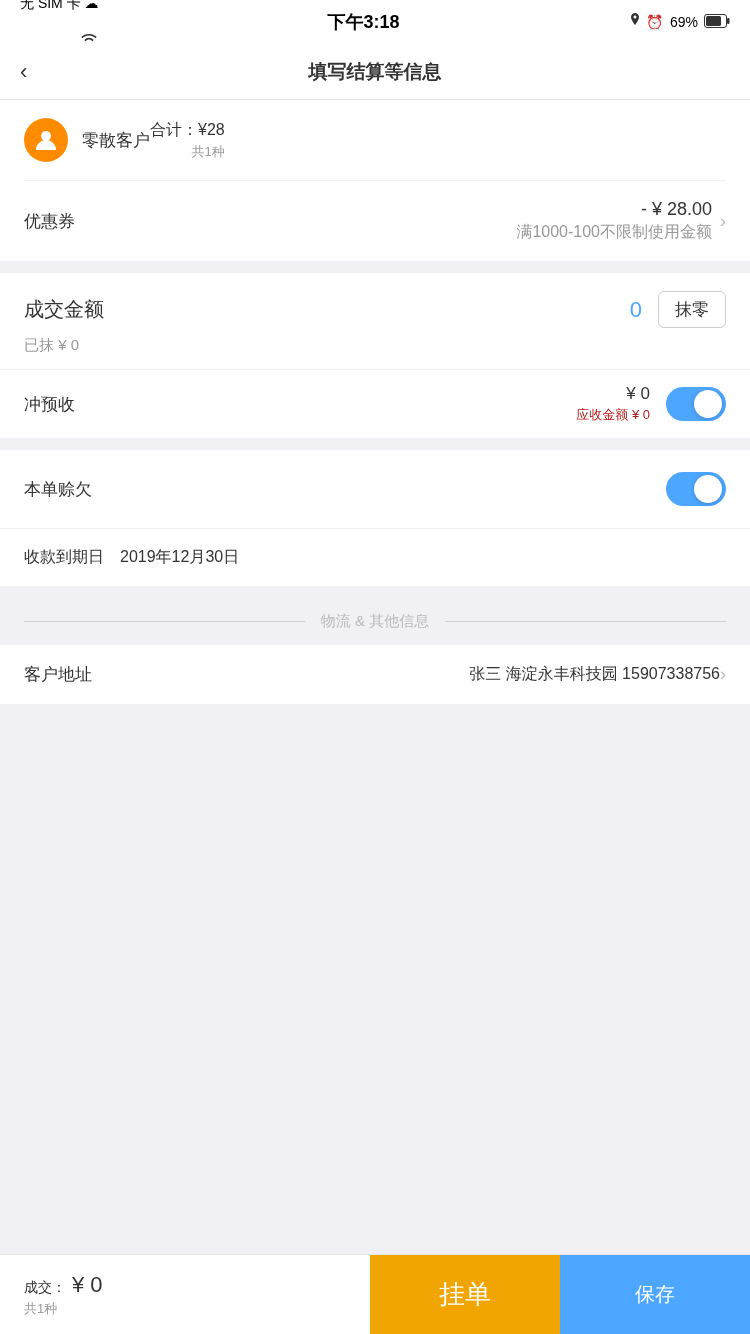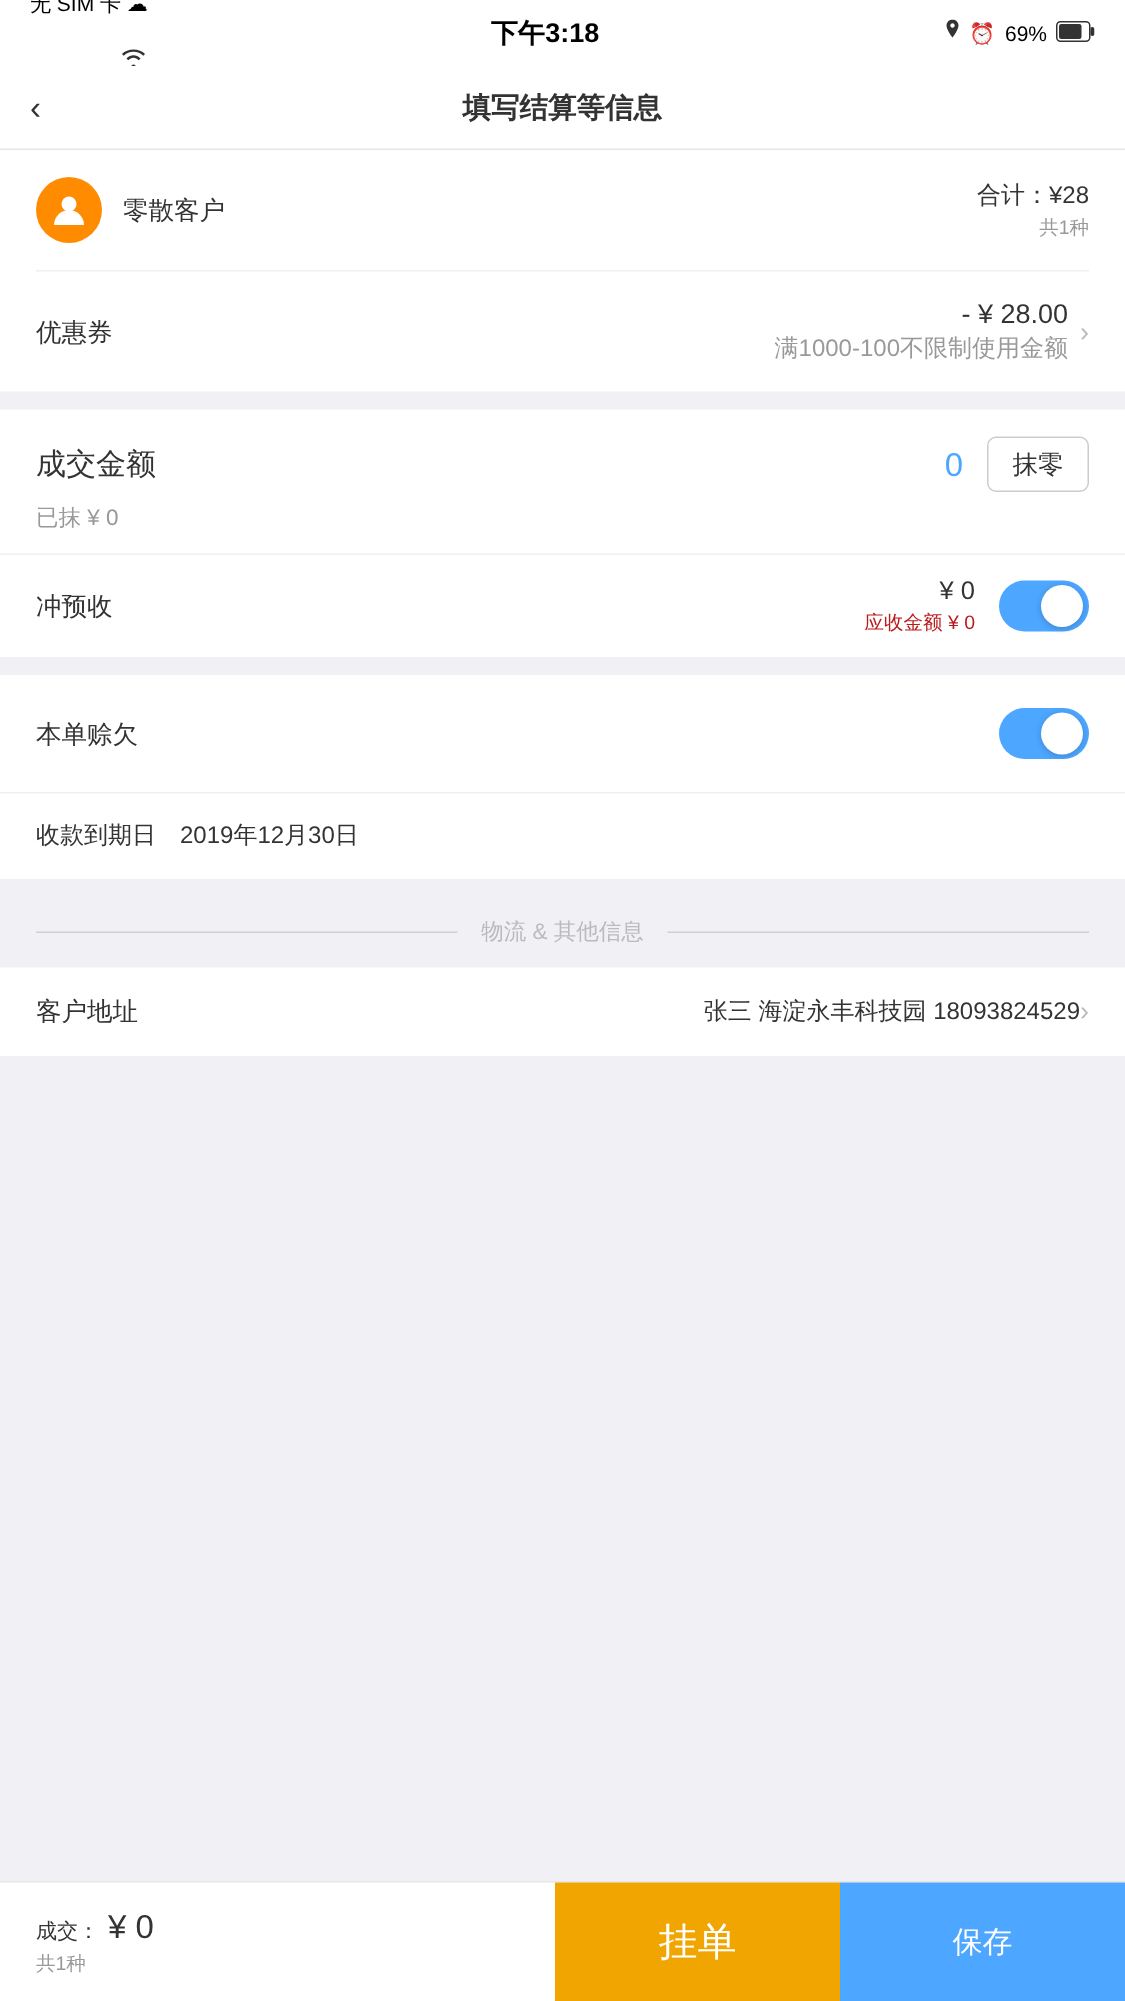--- a/index.html
+++ b/index.html
@@ -60,21 +60,21 @@
     
     .card {
       background: #fff;
       margin-bottom: 12px;
     }
 
     
     .customer-row {
       display: flex;
       align-items: center;
-      justify-content: space-between;
+      justify-content: flex-start;
       padding: 18px 24px;
     }
     .customer-left {
       display: flex;
       align-items: center;
       gap: 14px;
     }
     .customer-avatar {
       width: 44px;
       height: 44px;
@@ -470,21 +470,21 @@
   </div>
 
   <div class="logistics-divider">
     <div class="logistics-line"></div>
     <span class="logistics-text">物流 &amp; 其他信息</span>
     <div class="logistics-line"></div>
   </div>
 
   <div class="address-row">
     <span class="address-label">客户地址</span>
-    <span class="address-value">张三 海淀永丰科技园 18093824529</span>
+    <span class="address-value">张三 海淀永丰科技园 15907338756</span>
     <span class="chevron-icon">›</span>
   </div>
 
 </div>
 
 <div class="bottom-bar">
   <div class="bottom-info">
     <div style="display:flex;align-items:baseline;gap:6px;">
       <span class="bottom-label">成交：</span>
       <span class="bottom-amount">¥ 0</span>

